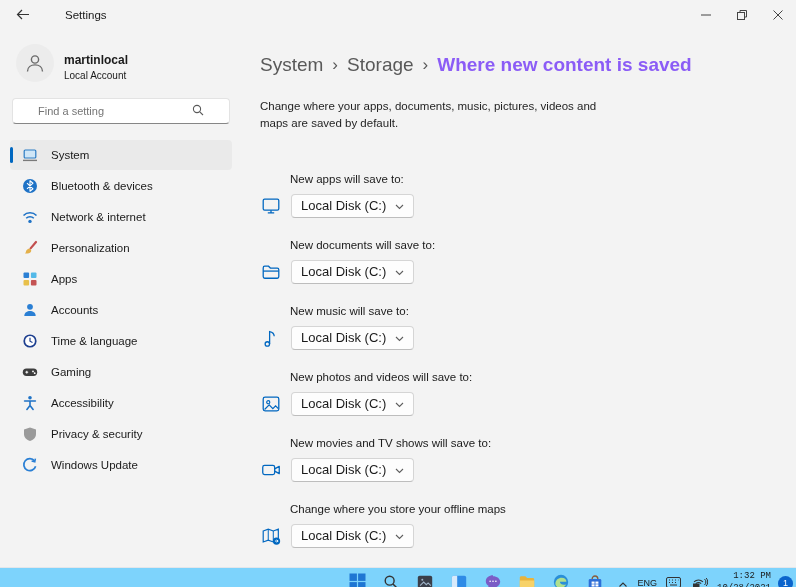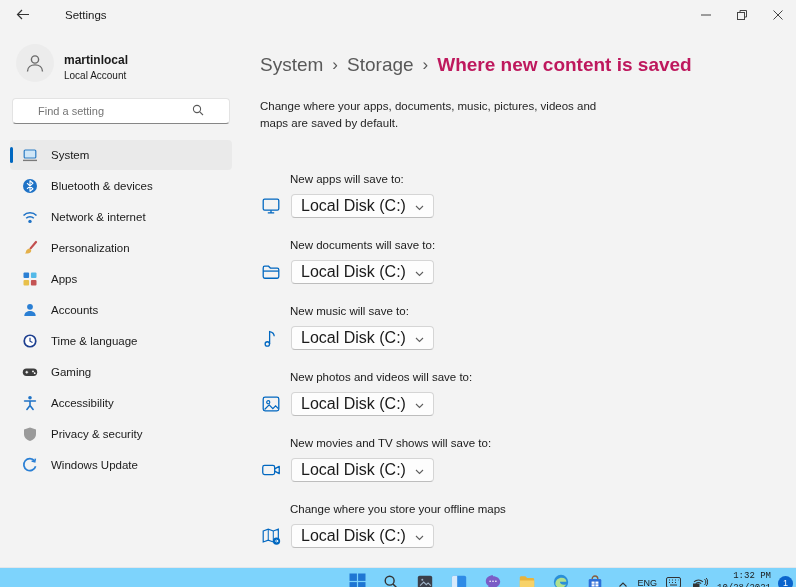--- a/index.html
+++ b/index.html
@@ -29,28 +29,28 @@
   .nav-item{position:relative;display:flex;align-items:center;gap:13px;height:30px;padding:0 12px;border-radius:4px;font-size:11.5px;cursor:pointer;}
   .nav-item.selected{background:#eaeaea;}
   .accent{display:none;}
   .nav-item.selected .accent{display:block;position:absolute;left:0;top:7px;width:3px;height:16px;border-radius:3px;background:#0067c0;}
   .nav-icon{width:16px;height:16px;display:flex;flex-shrink:0;}
 
   
   .main{flex:1;padding:24px 20px 0 16px;min-width:0;}
   .breadcrumb{display:flex;align-items:center;gap:9px;font-size:19px;}
   .crumb{color:#595959;cursor:pointer;}
-  .crumb.current{color:#be185d;font-weight:bold;cursor:default;}
+  .crumb.current{color:#8b5cf6;font-weight:bold;cursor:default;}
   .sep{color:#595959;font-size:17px;}
   .description{margin-top:22px;font-size:11.5px;line-height:1.5;max-width:352px;color:#1f1f1f;}
   .sections{margin-top:40px;display:flex;flex-direction:column;gap:21px;}
   .section-label{font-size:11.5px;margin-left:30px;margin-bottom:9px;}
   .section-row{display:flex;align-items:center;gap:9px;}
   .content-icon{width:22px;height:22px;display:flex;flex-shrink:0;}
-  .dropdown{height:24px;min-width:98px;display:flex;align-items:center;justify-content:space-between;gap:9px;padding:0 9px;background:#fdfdfd;border:1px solid #d5d5d5;border-bottom-color:#bdbdbd;border-radius:4px;font-size:16px;color:#1a1a1a;cursor:pointer;font-family:inherit;}
+  .dropdown{height:24px;min-width:98px;display:flex;align-items:center;justify-content:space-between;gap:9px;padding:0 9px;background:#fdfdfd;border:1px solid #d5d5d5;border-bottom-color:#bdbdbd;border-radius:4px;font-size:13px;color:#1a1a1a;cursor:pointer;font-family:inherit;}
 
   
   .taskbar{height:20px;flex-shrink:0;background:#7dd3fc;border-top:1px solid #e3e6ea;position:relative;}
   .task-center{position:absolute;left:344px;top:0;height:30px;display:flex;align-items:center;gap:8px;}
   .task-btn{width:26px;height:24px;border:none;background:transparent;display:flex;align-items:center;justify-content:center;border-radius:4px;cursor:pointer;}
   .tray{position:absolute;right:3px;top:0;height:30px;display:flex;align-items:center;gap:7px;}
   .tray-btn{border:none;background:transparent;display:flex;align-items:center;justify-content:center;cursor:pointer;padding:2px;border-radius:4px;}
   .tray-lang{font-size:9px;color:#1a1a1a;cursor:pointer;}
   .clock{text-align:right;font-size:9px;line-height:1.3;cursor:pointer;font-family:Liberation Mono, monospace;}
   .badge{width:15px;height:15px;border-radius:50%;background:#0b64cc;color:#fff;font-size:9px;display:flex;align-items:center;justify-content:center;cursor:pointer;}

